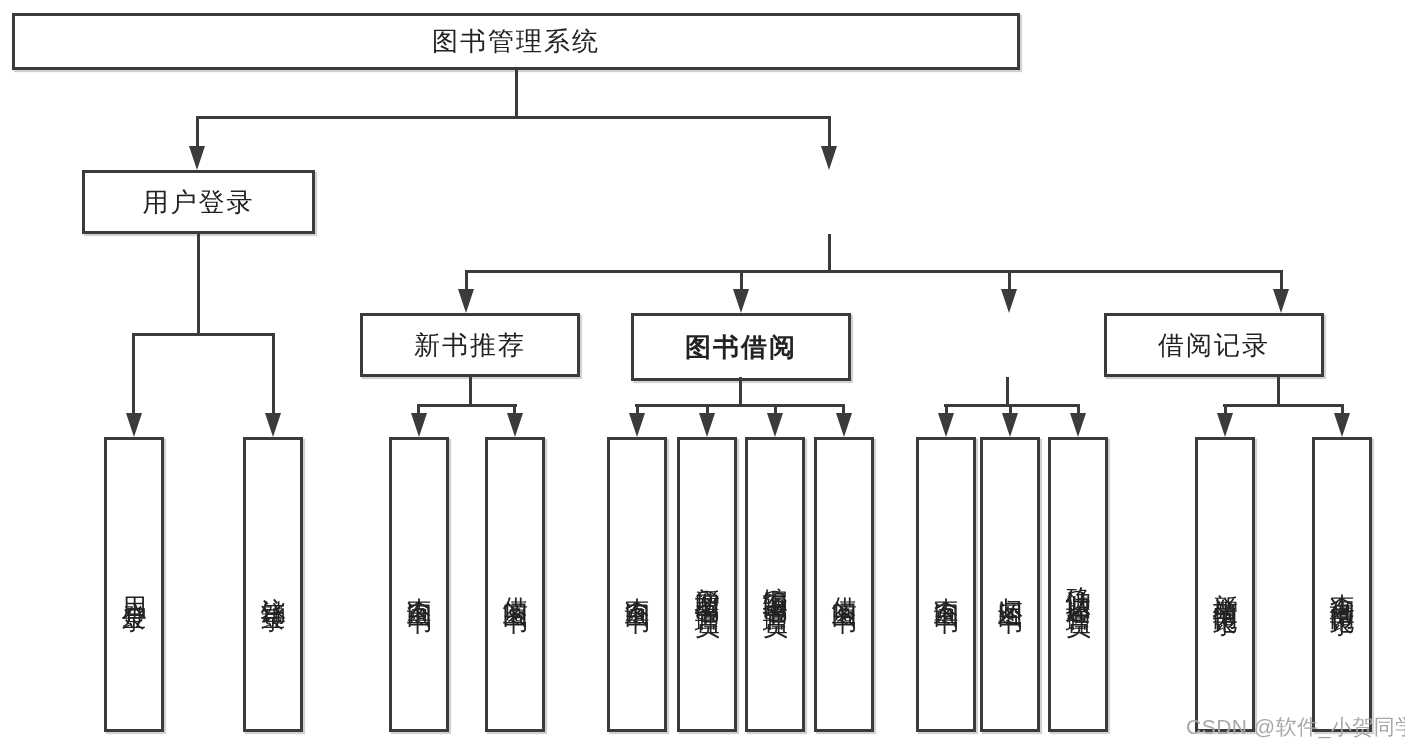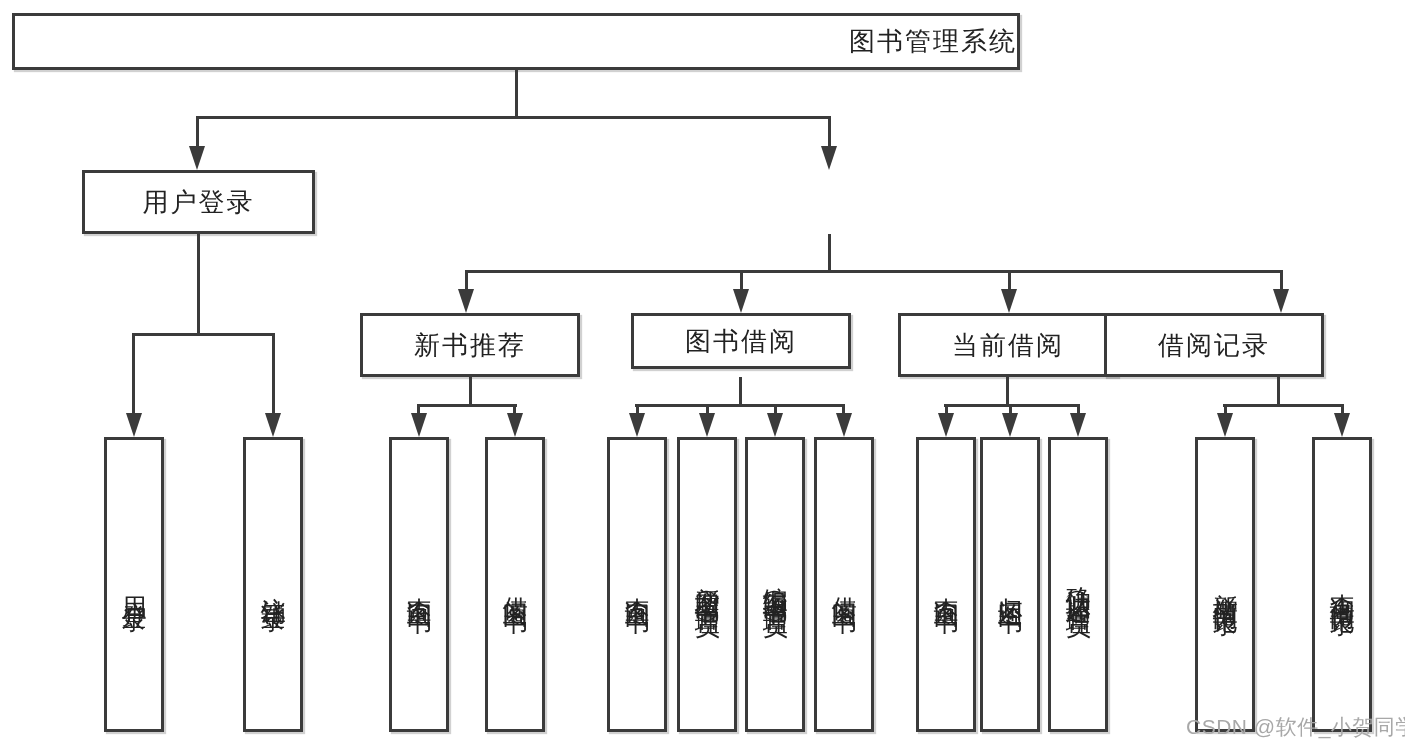--- a/index.html
+++ b/index.html
@@ -33,21 +33,21 @@
   .watermark{
     position:absolute;left:1186px;top:713px;font-size:21px;
     color:var(--wm);white-space:nowrap;z-index:5;letter-spacing:0.5px;
   }
 </style>
 </head>
 <body>
 
 <div id="canvas">
 
-  <div class="box" style="left:12px;top:13px;width:1008px;height:57px;justify-content:flex-end;">
+  <div class="box" style="left:12px;top:13px;width:1008px;height:57px;">
     <span class="h-label">图书管理系统</span>
   </div>
 
   <div class="vl" style="left:515px;top:70px;height:49px;"></div>
   <div class="hl" style="left:196px;top:116px;width:635px;"></div>
   <div class="vl" style="left:196px;top:116px;height:32px;"></div>
   <div class="ar" style="left:189px;top:146px;"></div>
   <div class="vl" style="left:828px;top:116px;height:32px;"></div>
   <div class="ar" style="left:821px;top:146px;"></div>
 
@@ -69,25 +69,22 @@
   <div class="vl" style="left:740px;top:270px;height:20px;"></div>
   <div class="ar" style="left:733px;top:289px;"></div>
   <div class="vl" style="left:1008px;top:270px;height:20px;"></div>
   <div class="ar" style="left:1001px;top:289px;"></div>
   <div class="vl" style="left:1280px;top:270px;height:20px;"></div>
   <div class="ar" style="left:1273px;top:289px;"></div>
 
   <div class="box" style="left:360px;top:313px;width:220px;height:64px;">
     <span class="h-label">新书推荐</span>
   </div>
-  <div class="box" style="left:631px;top:313px;width:220px;height:56px;">
+  <div class="box" style="left:631px;top:313px;width:220px;height:68px;font-weight:bold;">
     <span class="h-label">图书借阅</span>
-  </div>
-  <div class="box" style="left:898px;top:313px;width:220px;height:64px;">
-    <span class="h-label">当前借阅</span>
   </div>
   <div class="box" style="left:1104px;top:313px;width:220px;height:64px;">
     <span class="h-label">借阅记录</span>
   </div>
 
   <div class="vl" style="left:469px;top:377px;height:29px;"></div>
   <div class="hl" style="left:417px;top:404px;width:100px;"></div>
   <div class="vl" style="left:417px;top:404px;height:10px;"></div>
   <div class="ar" style="left:411px;top:413px;"></div>
   <div class="vl" style="left:513px;top:404px;height:10px;"></div>

